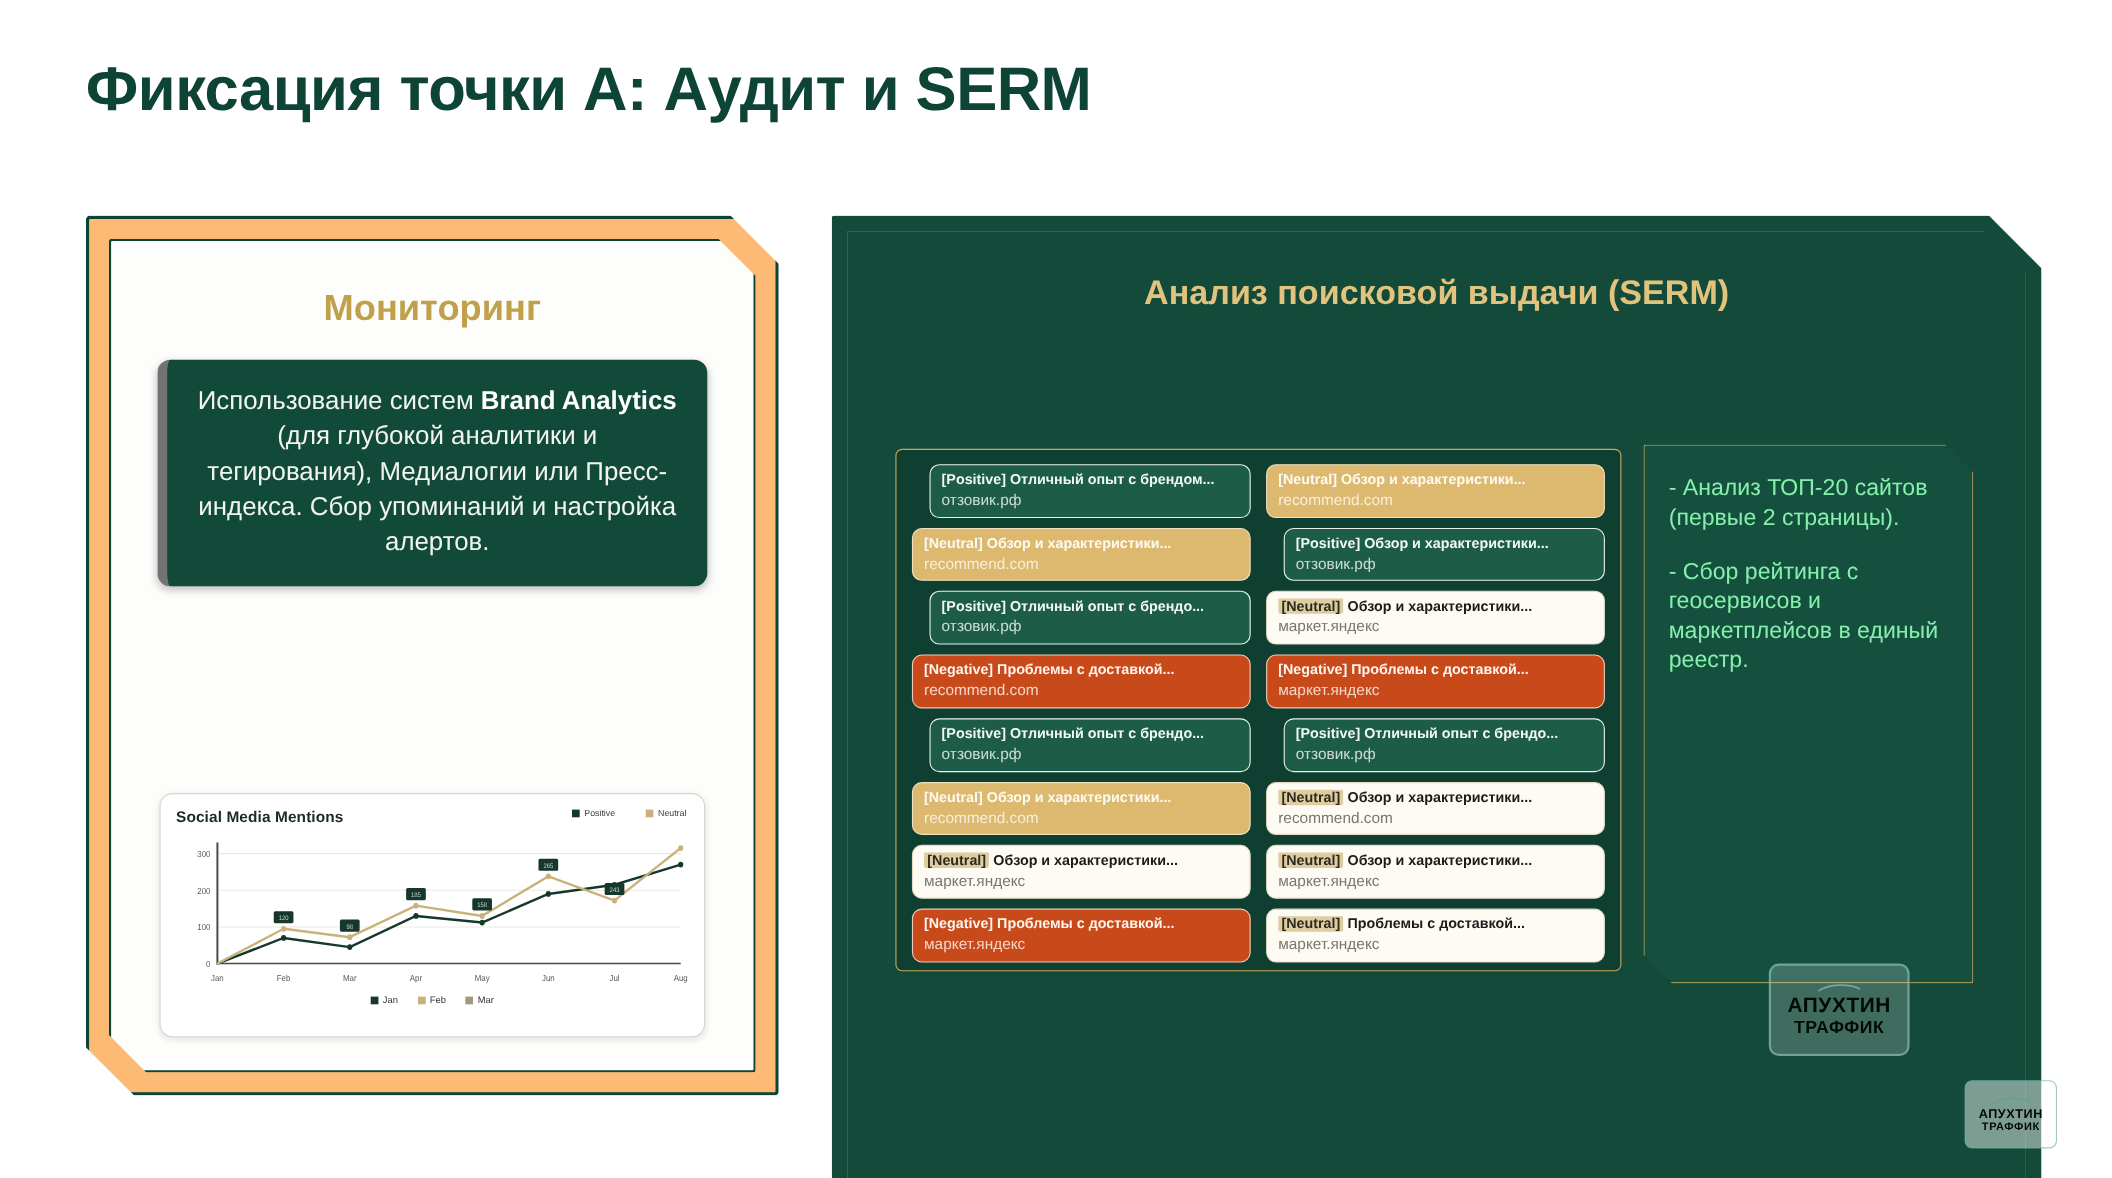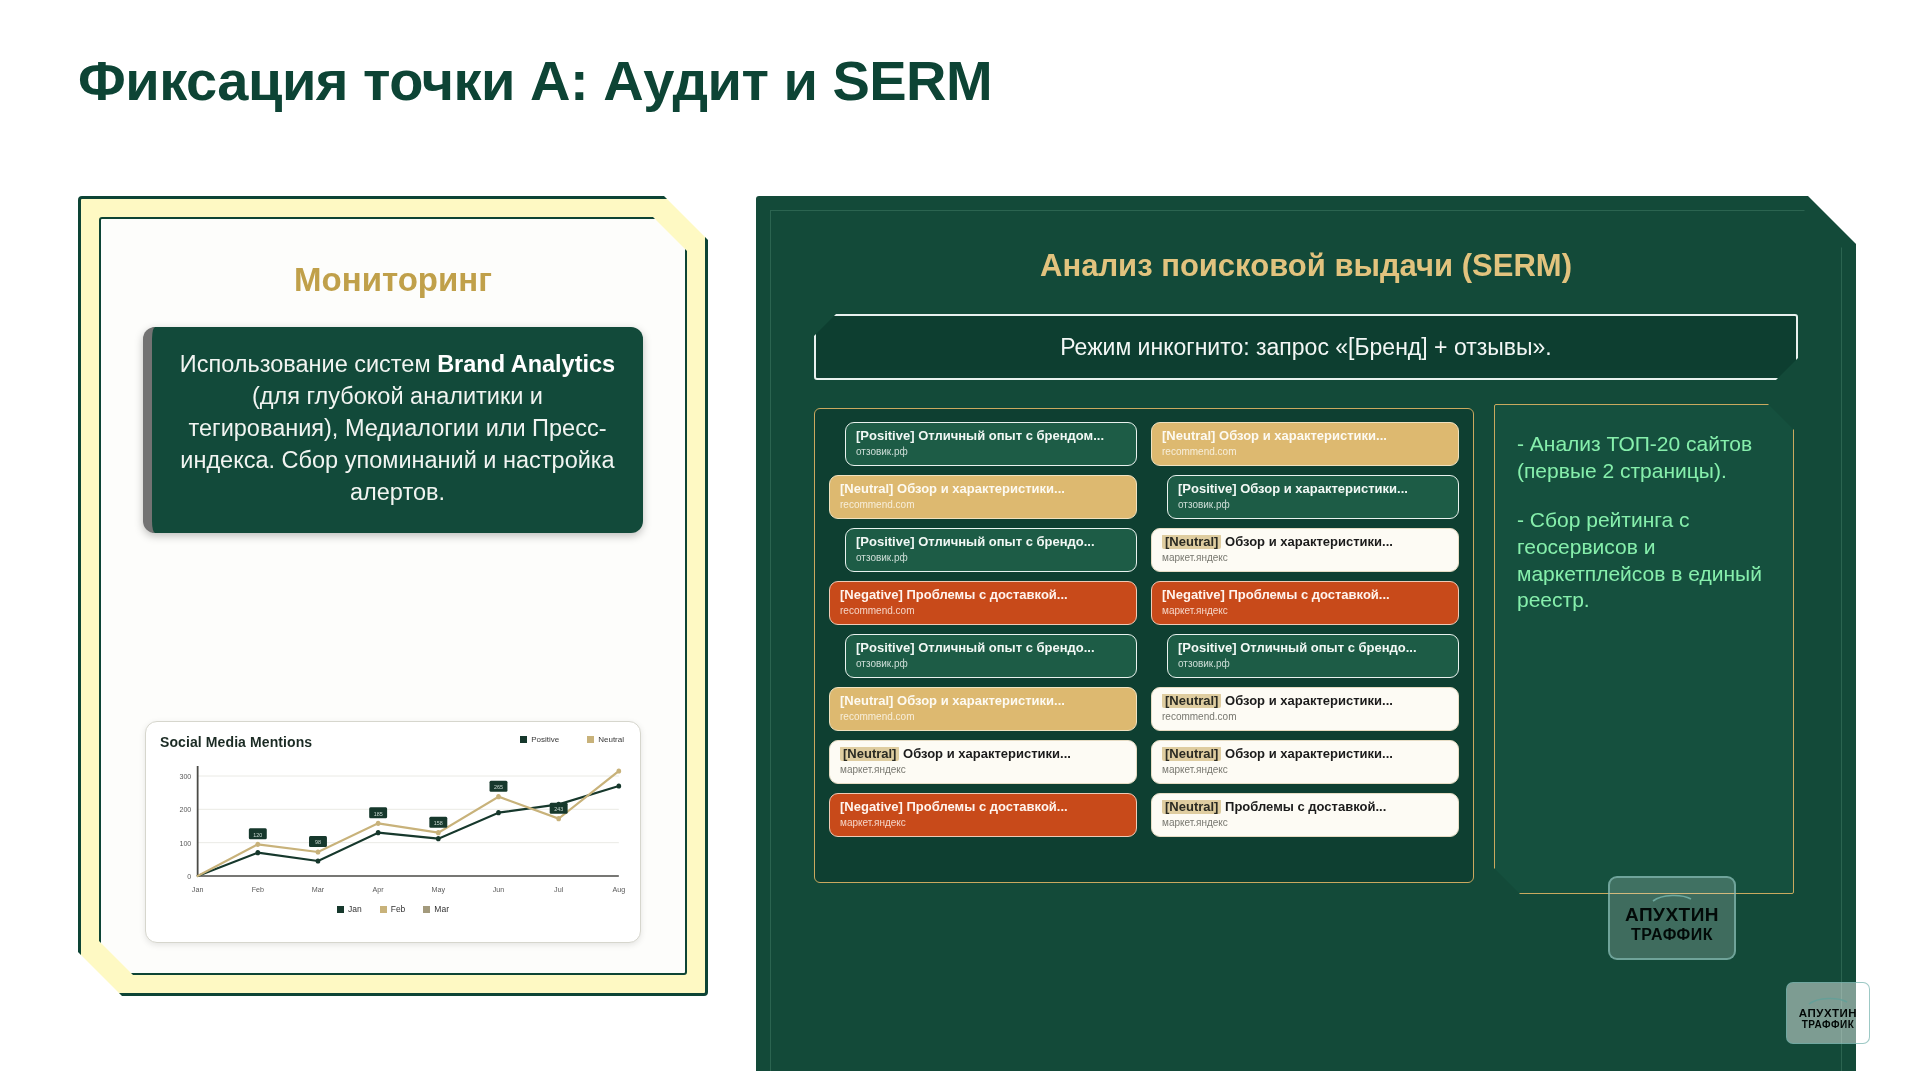--- a/index.html
+++ b/index.html
@@ -16,21 +16,21 @@
     position: absolute; left: 78px; top: 48px;
     font-size: 56px; font-weight: 700; letter-spacing: -0.5px;
     color: #0d4435;
     white-space: nowrap;
   }
 
   
   #left-card {
     position: absolute; left: 78px; top: 196px;
     width: 630px; height: 800px;
-    background: #fef9c3;
+    background: #fdba74;
     border: 3px solid #0d4435;
     border-radius: 4px;
     clip-path: polygon(0 0, calc(100% - 44px) 0, 100% 44px, 100% 100%, 44px 100%, 0 calc(100% - 44px));
   }
   #left-card-inner {
     position: absolute; left: 18px; top: 18px; right: 18px; bottom: 18px;
     border: 2px solid #0d4435;
     border-radius: 3px;
     clip-path: polygon(0 0, calc(100% - 34px) 0, 100% 34px, 100% 100%, 34px 100%, 0 calc(100% - 34px));
     background: #fdfdfb;
@@ -127,21 +127,21 @@
     padding: 13px 14px;
   }
   .serp-card {
     border-radius: 9px;
     padding: 6px 9px 7px 10px;
     min-height: 44px;
     display: flex; flex-direction: column; justify-content: center;
     overflow: hidden;
   }
   .serp-title { font-size: 13px; font-weight: 700; line-height: 1.15; white-space: nowrap; overflow: hidden; }
-  .serp-url   { font-size: 10px; line-height: 1.2; margin-top: 2px; opacity: .82; white-space: nowrap; overflow: hidden; }
+  .serp-url   { font-size: 14px; line-height: 1.2; margin-top: 2px; opacity: .82; white-space: nowrap; overflow: hidden; }
 
   .serp-card.tone-positive { background: #1d5c46; border: 1.5px solid #e9f2ee; margin-left: 16px; }
   .serp-card.tone-positive .serp-title, .serp-card.tone-positive .serp-url { color: #f2f8f5; }
 
   .serp-card.tone-neutral  { background: #ddb970; border: 1.5px solid #f0e2c0; }
   .serp-card.tone-neutral .serp-title, .serp-card.tone-neutral .serp-url { color: #fdfaf2; }
 
   .serp-card.tone-negative { background: #c84a1a; border: 1.5px solid #f0cab6; }
   .serp-card.tone-negative .serp-title, .serp-card.tone-negative .serp-url { color: #fff4ee; }
 
@@ -295,23 +295,20 @@
       </div>
 
     </div>
   </div>
 
   <div id="right-panel">
     <div id="right-panel-inner"></div>
 
     <div id="right-heading">Анализ поисковой выдачи (SERM)</div>
 
-    <div id="incognito-bar">
-      <span>Режим инкогнито: запрос «[Бренд] + отзывы».</span>
-    </div>
 
     <div id="results-box">
       <div id="results-grid">
           <div class="serp-card tone-positive">
             <div class="serp-title"><span class="tag">[Positive]</span> Отличный опыт с брендом...</div>
             <div class="serp-url">отзовик.рф</div>
           </div>
           <div class="serp-card tone-neutral">
             <div class="serp-title"><span class="tag">[Neutral]</span> Обзор и характеристики...</div>
             <div class="serp-url">recommend.com</div>

